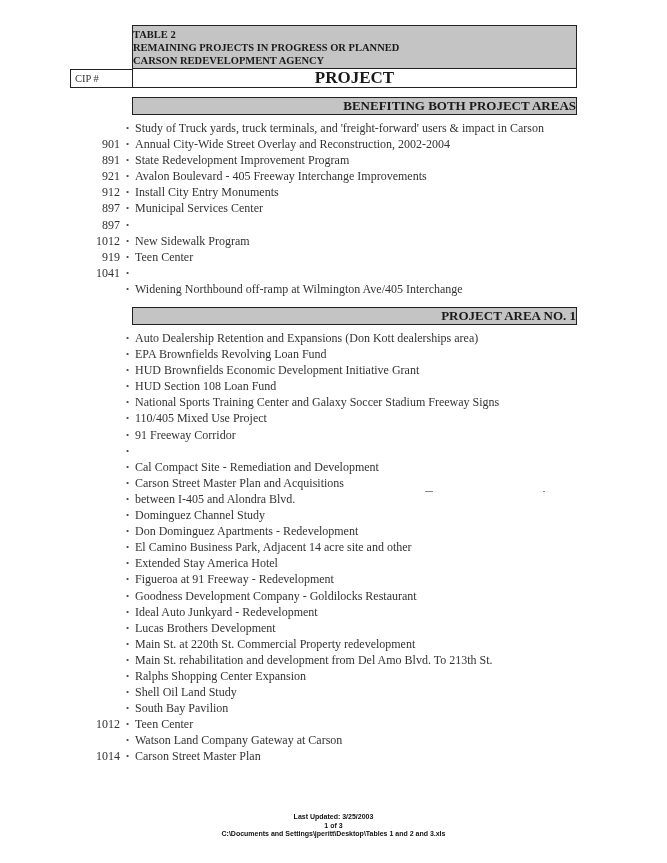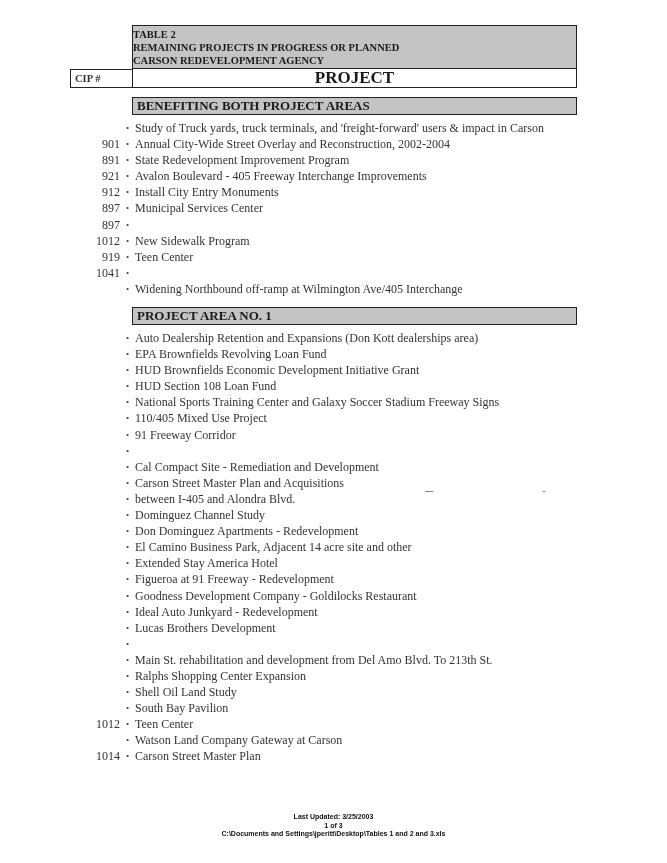--- a/index.html
+++ b/index.html
@@ -4,27 +4,27 @@
   <style>
     html, body { margin: 0; padding: 0; background: #ffffff; }
     body { width: 667px; height: 863px; position: relative; overflow: hidden;
       font-family: "Liberation Serif", "DejaVu Serif", serif; color: #333333; }
     .title-box { position: absolute; left: 132px; top: 25px; width: 445px; height: 44px;
       background: #c4c4c4; border: 1.5px solid #222; box-sizing: border-box;
       font-weight: bold; font-size: 10.5px; line-height: 13px;
       color: #1a1a1a; padding-top: 2px; }
     .cip-cell { position: absolute; left: 70px; top: 69px; width: 82px; height: 19px;
       border: 1px solid #222; border-top: 1.5px solid #222; box-sizing: border-box;
-      font-size: 10.5px; line-height: 17px; padding-left: 4px; color: #333; background:#fff;font-weight:bold; }
+      font-size: 10.5px; line-height: 17px; padding-left: 4px; color: #333; background:#fff; }
     .project-cell { position: absolute; left: 132px; top: 69px; width: 445px; height: 19px;
       border: 1.5px solid #222; border-left: 1.5px solid #222; border-top: none; box-sizing: border-box;
       text-align: center; font-weight: bold; font-size: 17px; line-height: 17px; color: #1a1a1a; background:#fff; }
     .section-header { position: absolute; left: 132px; width: 445px; height: 18px;
       background: #c4c4c4; border: 1.5px solid #222; box-sizing: border-box;
-      font-weight: bold; font-size: 13px; line-height: 15px; padding-left: 4px; color: #1a1a1a; }
+      font-weight: bold; font-size: 13px; line-height: 15px; padding-left: 20px; color: #1a1a1a; text-align: right; }
     .list { position: absolute; left: 70px; width: 520px; }
     .row { position: relative; height: 16.1px; font-size: 12px; line-height: 16px; white-space: nowrap; }
     .cip { position: absolute; left: 0; width: 50px; text-align: right; color: #333; }
     .bullet { position: absolute; left: 56px; top: 0; font-size: 9px; color: #444; }
     .text { position: absolute; left: 65px; color: #333; }
     .footer { position: absolute; left: 0; width: 667px; top: 813px; text-align: center;
       font-family: "Liberation Sans", "DejaVu Sans", sans-serif; font-size: 7px; line-height: 8.5px;
       color: #111; font-weight: bold; }
     .artifact { position: absolute; height: 1px; background: #888; }
   </style>
@@ -188,20 +188,21 @@
       <span class="text">Ideal Auto Junkyard - Redevelopment</span>
     </div>
     <div class="row">
       <span class="cip"></span>
       <span class="bullet">•</span>
       <span class="text">Lucas Brothers Development</span>
     </div>
     <div class="row">
       <span class="cip"></span>
       <span class="bullet">•</span>
+      <span class="text">Main St. at 220th St. Commercial Property redevelopment</span>
     </div>
     <div class="row">
       <span class="cip"></span>
       <span class="bullet">•</span>
       <span class="text">Main St. rehabilitation and development from Del Amo Blvd. To 213th St.</span>
     </div>
     <div class="row">
       <span class="cip"></span>
       <span class="bullet">•</span>
       <span class="text">Ralphs Shopping Center Expansion</span>

